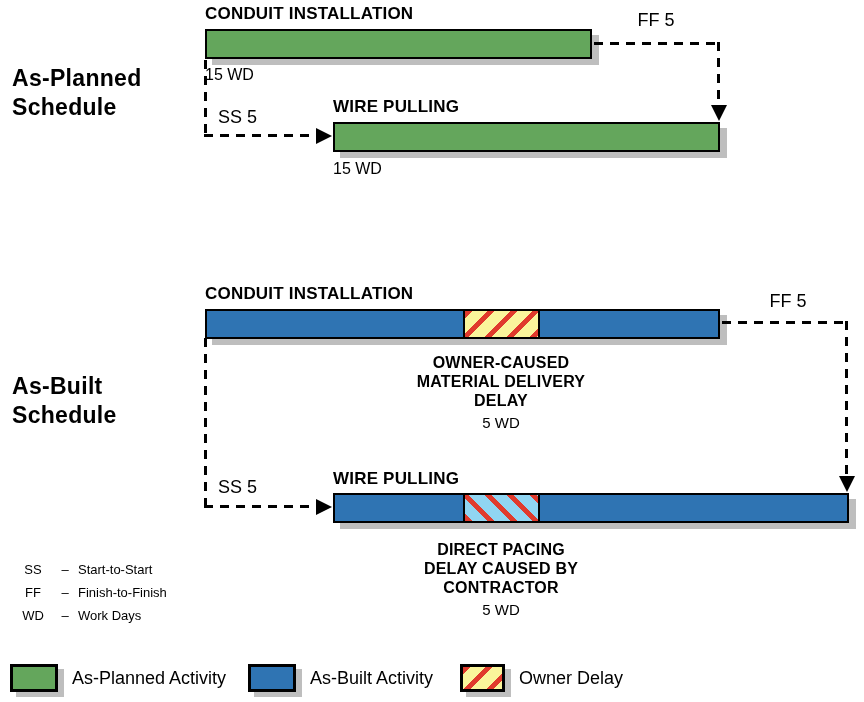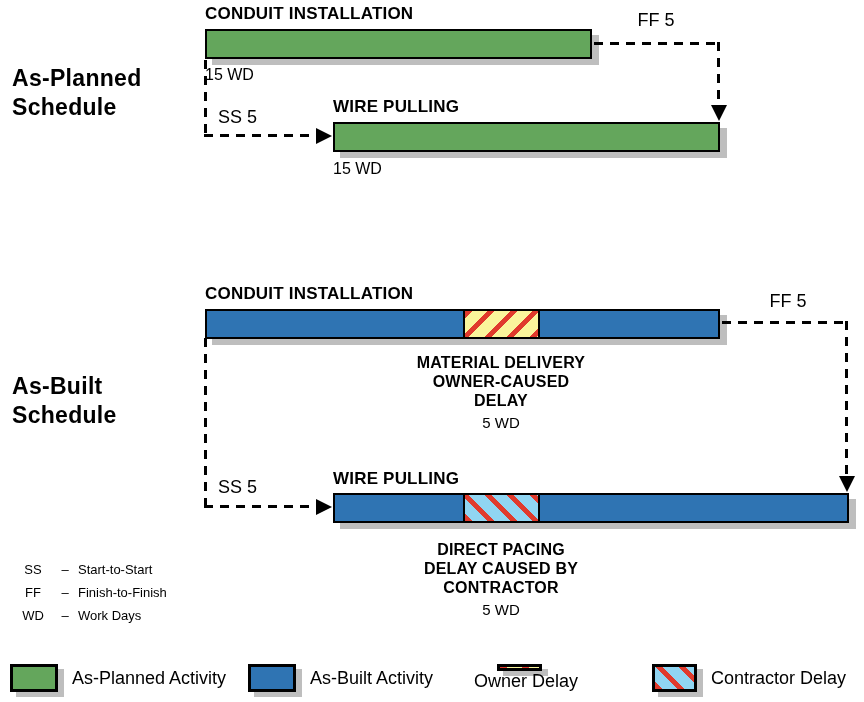--- a/index.html
+++ b/index.html
@@ -66,22 +66,22 @@
     <div>As-Built</div>
     <div>Schedule</div>
   </div>
 
   <div class="bar-title" style="left:205px;top:284px;">CONDUIT INSTALLATION</div>
   <div class="bar blue" style="left:205px;top:309px;width:515px;">
     <div class="delay owner" style="left:256px;width:77px;"></div>
   </div>
 
   <div class="note" style="left:381px;top:353px;width:240px;">
+    <div class="note-line">OWNER-CAUSED</div>
     <div class="note-line">MATERIAL DELIVERY</div>
-    <div class="note-line">OWNER-CAUSED</div>
     <div class="note-line">DELAY</div>
     <div class="note-duration">5 WD</div>
   </div>
 
   <div class="conn-label" style="left:752px;top:291px;width:72px;">FF 5</div>
   <div class="dash-h" style="left:722px;top:321px;width:125px;"></div>
   <div class="dash-v" style="left:845px;top:321px;height:157px;"></div>
   <div class="arrow-down" style="left:839px;top:476px;"></div>
 
   <div class="dash-v" style="left:204px;top:338px;height:169px;"></div>
@@ -120,22 +120,18 @@
   </div>
 
   <div class="legend-item" style="left:10px;">
     <span class="swatch sw-solid green"></span>
     <span class="legend-label">As-Planned Activity</span>
   </div>
   <div class="legend-item" style="left:248px;">
     <span class="swatch sw-solid blue"></span>
     <span class="legend-label">As-Built Activity</span>
   </div>
-  <div class="legend-item" style="left:460px;flex-direction:column;">
+  <div class="legend-item" style="left:460px;">
     <span class="swatch sw-hatch owner"></span>
     <span class="legend-label">Owner Delay</span>
-  </div>
-  <div class="legend-item" style="left:652px;">
-    <span class="swatch sw-hatch contractor"></span>
-    <span class="legend-label">Contractor Delay</span>
   </div>
 
 </div>
 
 </body></html>

